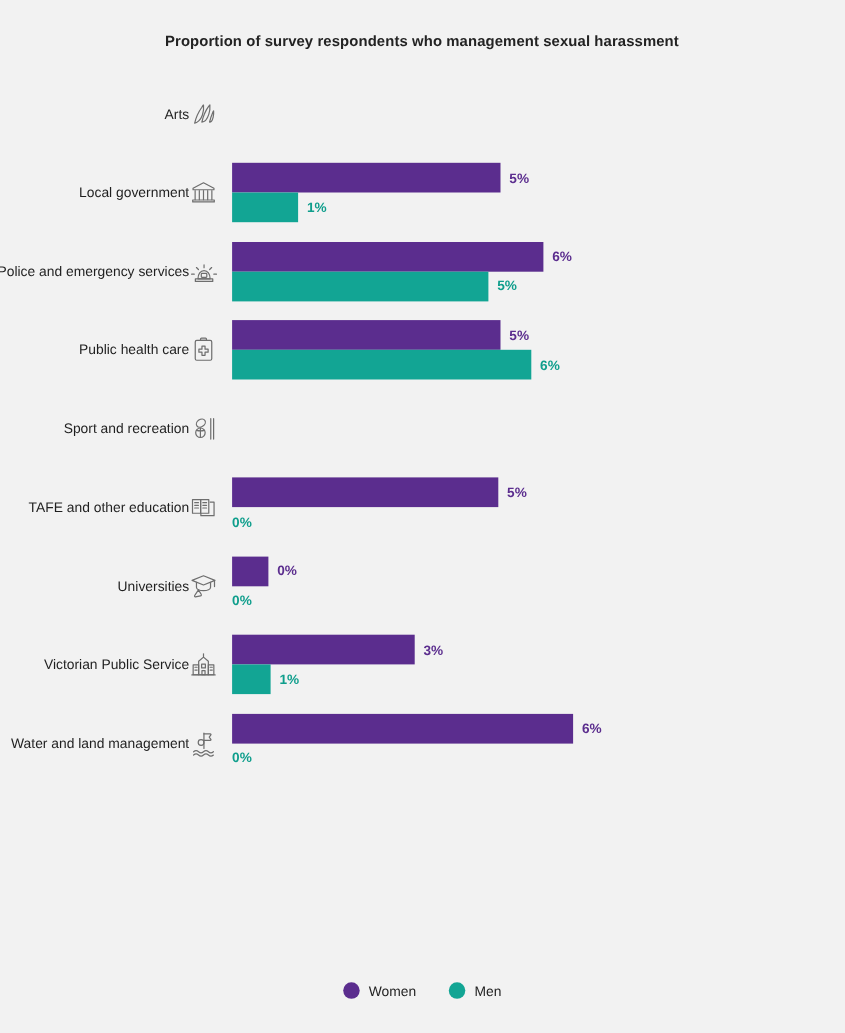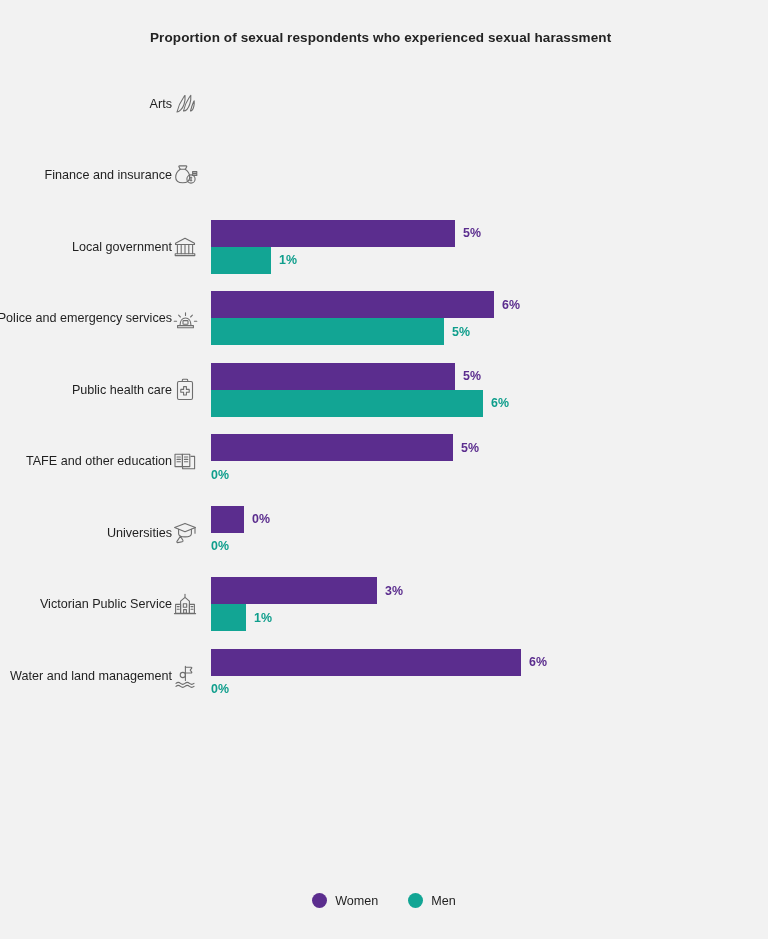--- a/index.html
+++ b/index.html
@@ -135,43 +135,30 @@
     font-size: 12.6px;
     font-weight: 500;
     color: #1f1f1f;
   }
 </style>
 </head>
 <body>
 
 <div class="chart-wrap">
 
-  <div class="chart-title">Proportion of sexual respondents who experienced sexual harassment</div>
+  <div class="chart-title">Proportion of survey respondents who management sexual harassment</div>
 
   <div class="rows">
       <div class="row">
         <div class="row-label">Arts</div>
         <div class="row-icon">
           <svg width="26" height="26" viewBox="0 0 26 26" fill="none" stroke="#6e6e6e" stroke-width="1.1" stroke-linecap="round" stroke-linejoin="round">
             <path d="M5 21c1.5-7 4-11 6.5-14.5C12.5 5 13 4.5 13 4.5s.5 4.5-1 9S7 21 5 21z"></path>
             <path d="M11.5 20c1.5-6.5 3.5-10.5 6-14 .8-1.2 1.3-1.6 1.3-1.6s.4 4.3-1 8.6-4 7-6.3 7z"></path>
             <path d="M18.5 20c1-4 2-6.8 3-9 .4-.9.7-1.2.7-1.2s.2 3-.4 5.6S20 20 18.5 20z"></path>
-          </svg>
-        </div>
-        <div class="bars"></div>
-      </div>
-      <div class="row">
-        <div class="row-label">Finance and insurance</div>
-        <div class="row-icon">
-          <svg width="27" height="26" viewBox="0 0 27 26" fill="none" stroke="#6e6e6e" stroke-width="1.1" stroke-linecap="round" stroke-linejoin="round">
-            <path d="M8.2 7.2h5.2l1.3-2.5c.2-.4-.1-.8-.5-.8H7.4c-.4 0-.7.4-.5.8l1.3 2.5z"></path>
-            <path d="M8.2 7.2C5.5 9 3.7 12 3.7 15.2c0 3.4 2.4 5.6 7 5.6s7-2.2 7-5.6c0-3.2-1.8-6.2-4.5-8"></path>
-            <circle cx="19" cy="17" r="4.1"></circle>
-            <path d="M19 15v4M17.8 15.8h2M17.8 18.2h2"></path>
-            <path d="M20.6 9.6h4.2v1.6h-4.2zM20.6 11.9h4.2v1.6h-4.2z"></path>
           </svg>
         </div>
         <div class="bars"></div>
       </div>
       <div class="row">
         <div class="row-label">Local government</div>
         <div class="row-icon">
           <svg width="26" height="26" viewBox="0 0 26 26" fill="none" stroke="#6e6e6e" stroke-width="1.1" stroke-linecap="round" stroke-linejoin="round">
             <path d="M3.5 9.2 13 4.2l9.5 5v1.3h-19z"></path>
             <path d="M5.4 11.2v8.4M9.2 11.2v8.4M13 11.2v8.4M16.8 11.2v8.4M20.6 11.2v8.4"></path>
@@ -222,20 +209,32 @@
         <div class="bars">
           <div class="bar-line">
             <div class="bar women" style="width: 244px;"></div>
             <span class="bar-value women">5%</span>
           </div>
           <div class="bar-line">
             <div class="bar men" style="width: 272px;"></div>
             <span class="bar-value men">6%</span>
           </div>
         </div>
+      </div>
+      <div class="row">
+        <div class="row-label">Sport and recreation</div>
+        <div class="row-icon">
+          <svg width="25" height="26" viewBox="0 0 25 26" fill="none" stroke="#6e6e6e" stroke-width="1.1" stroke-linecap="round" stroke-linejoin="round">
+            <ellipse cx="9.6" cy="7.6" rx="4.4" ry="3.3" transform="rotate(-35 9.6 7.6)"></ellipse>
+            <circle cx="9.2" cy="16.4" r="4.3"></circle>
+            <path d="M5.6 14.2c2.4.6 5 .6 7.3 0M9.2 12.1v8.6"></path>
+            <path d="M18.6 3.6v18.6M21.2 3.6v18.6"></path>
+          </svg>
+        </div>
+        <div class="bars"></div>
       </div>
       <div class="row">
         <div class="row-label">TAFE and other education</div>
         <div class="row-icon">
           <svg width="27" height="24" viewBox="0 0 27 24" fill="none" stroke="#6e6e6e" stroke-width="1.1" stroke-linecap="round" stroke-linejoin="round">
             <path d="M3 5.2h7.4v12.4H3zM10.4 5.2h7.4v12.4h-7.4z"></path>
             <path d="M10.4 5.2v12.4"></path>
             <path d="M5 8h3.4M5 10.4h3.4M5 12.8h3.4M12.4 8h3.4M12.4 10.4h3.4M12.4 12.8h3.4"></path>
             <path d="M19 7.4h3.6v12.4h-12v-2.2"></path>
           </svg>

